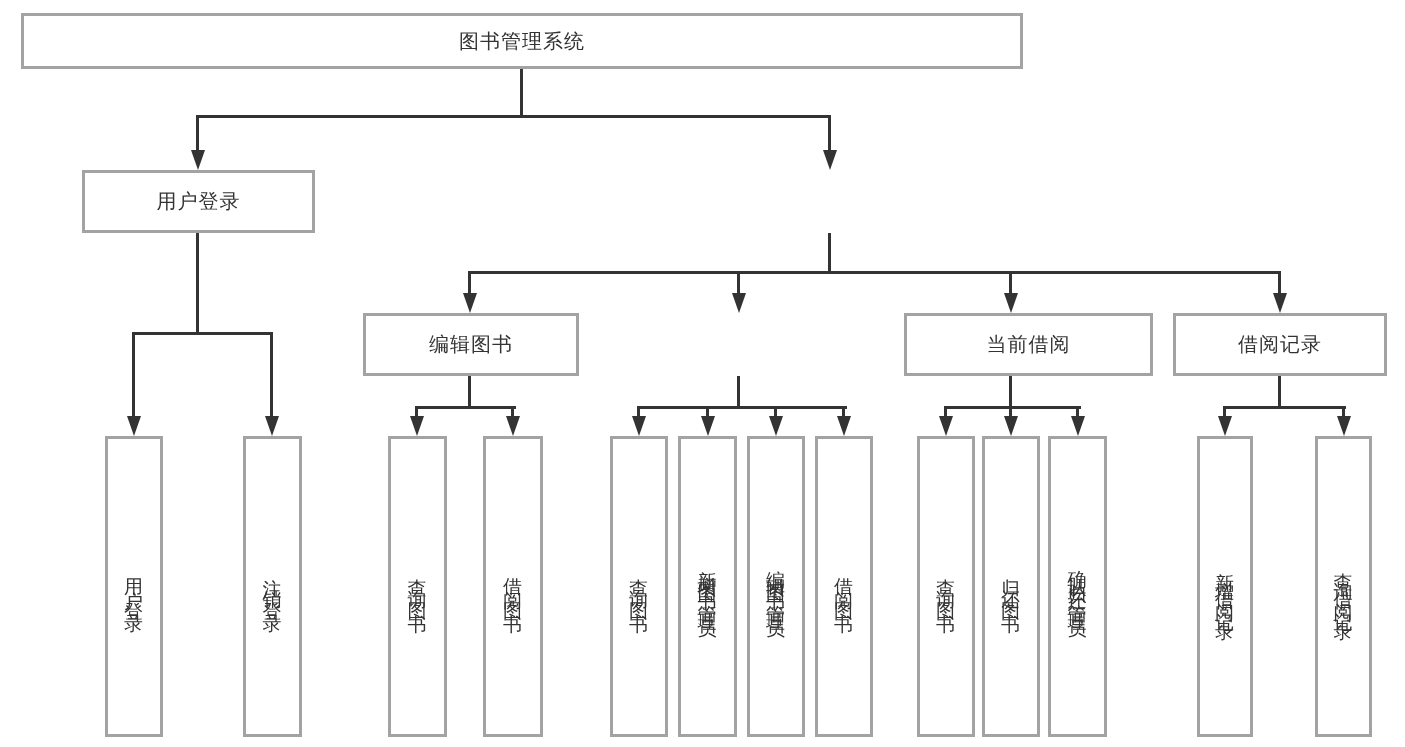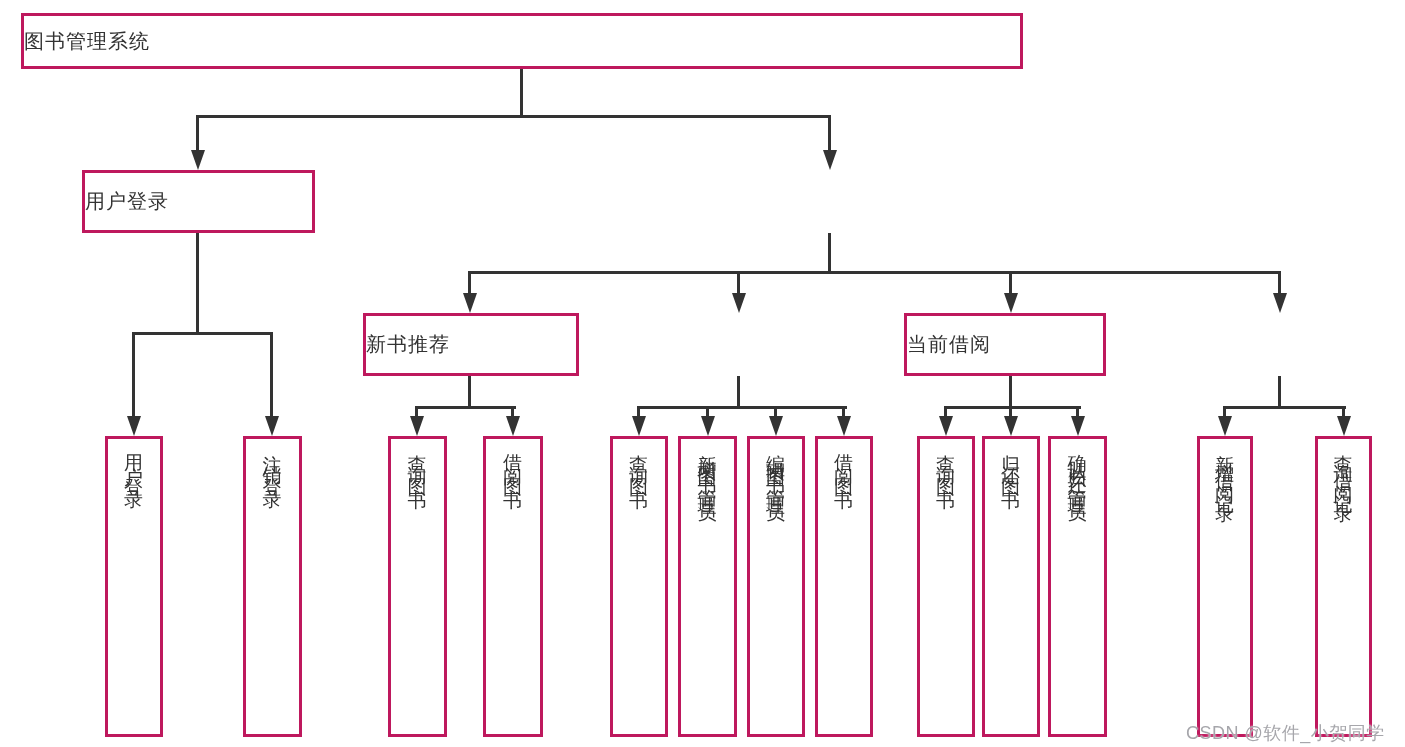--- a/index.html
+++ b/index.html
@@ -6,26 +6,26 @@
   .canvas{
     position:relative;
     width:1405px;height:747px;
     background:#ffffff;
     font-family:"Liberation Sans","DejaVu Sans",sans-serif;
     overflow:hidden;
   }
   .node{
     position:absolute;
     box-sizing:border-box;
-    border:3px solid #be185d;
+    border:3px solid #a3a3a3;
     background:#ffffff;
     color:#333333;
     display:flex;
     align-items:center;
-    justify-content:flex-start;
+    justify-content:center;
   }
   .node.h{font-size:20px;letter-spacing:1px;}
   .node.v{
     font-size:19px;
     writing-mode:vertical-rl;
     text-orientation:mixed;
     line-height:1;
   }
   .ls4{letter-spacing:12px;}
   .ls6{letter-spacing:10px;}
@@ -57,28 +57,31 @@
   <div class="node h" style="left:21px;top:13px;width:1002px;height:56px;">
     <span>图书管理系统</span>
   </div>
 
   <div class="node h" style="left:82px;top:170px;width:233px;height:63px;">
     <span>用户登录</span>
   </div>
 
 
   <div class="node h" style="left:363px;top:313px;width:216px;height:63px;">
-    <span>新书推荐</span>
+    <span>编辑图书</span>
   </div>
 
 
-  <div class="node h" style="left:904px;top:313px;width:202px;height:63px;">
+  <div class="node h" style="left:904px;top:313px;width:249px;height:63px;">
     <span>当前借阅</span>
   </div>
 
+  <div class="node h" style="left:1173px;top:313px;width:214px;height:63px;">
+    <span>借阅记录</span>
+  </div>
 
   <div class="node v ls4" style="left:105px;top:436px;width:58px;height:301px;">
     <span>用户登录</span>
   </div>
 
   <div class="node v ls4" style="left:243px;top:436px;width:59px;height:301px;">
     <span>注销登录</span>
   </div>
 
   <div class="node v ls4" style="left:388px;top:436px;width:59px;height:301px;">
@@ -177,15 +180,14 @@
   <div class="arrow" style="left:1004px;top:416px;"></div>
   <div class="arrow" style="left:1071px;top:416px;"></div>
 
   <div class="vline" style="left:1278px;top:376px;height:33px;"></div>
   <div class="hline" style="left:1223px;top:406px;width:123px;"></div>
   <div class="vline" style="left:1223px;top:406px;height:14px;"></div>
   <div class="vline" style="left:1342px;top:406px;height:14px;"></div>
   <div class="arrow" style="left:1218px;top:416px;"></div>
   <div class="arrow" style="left:1337px;top:416px;"></div>
 
-  <div class="watermark">CSDN @软件_小贺同学</div>
 
 </div>
 
 </body></html>

